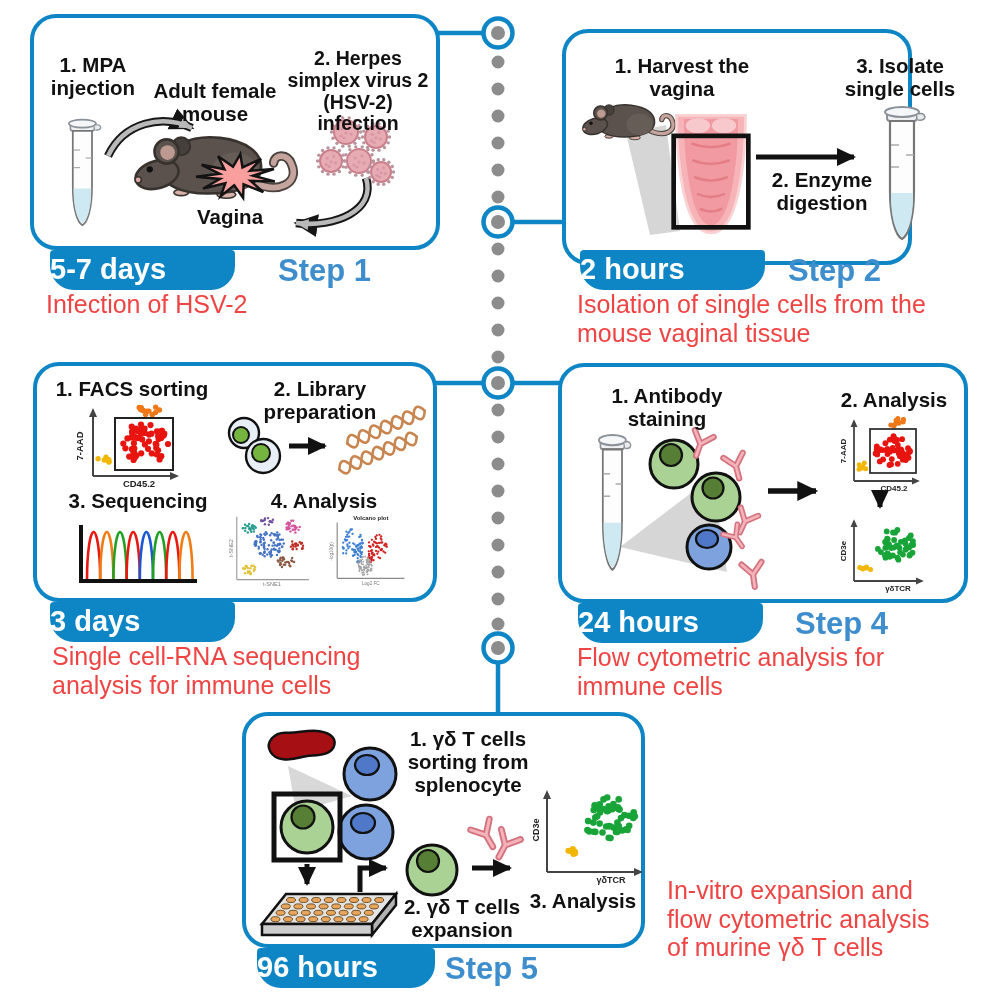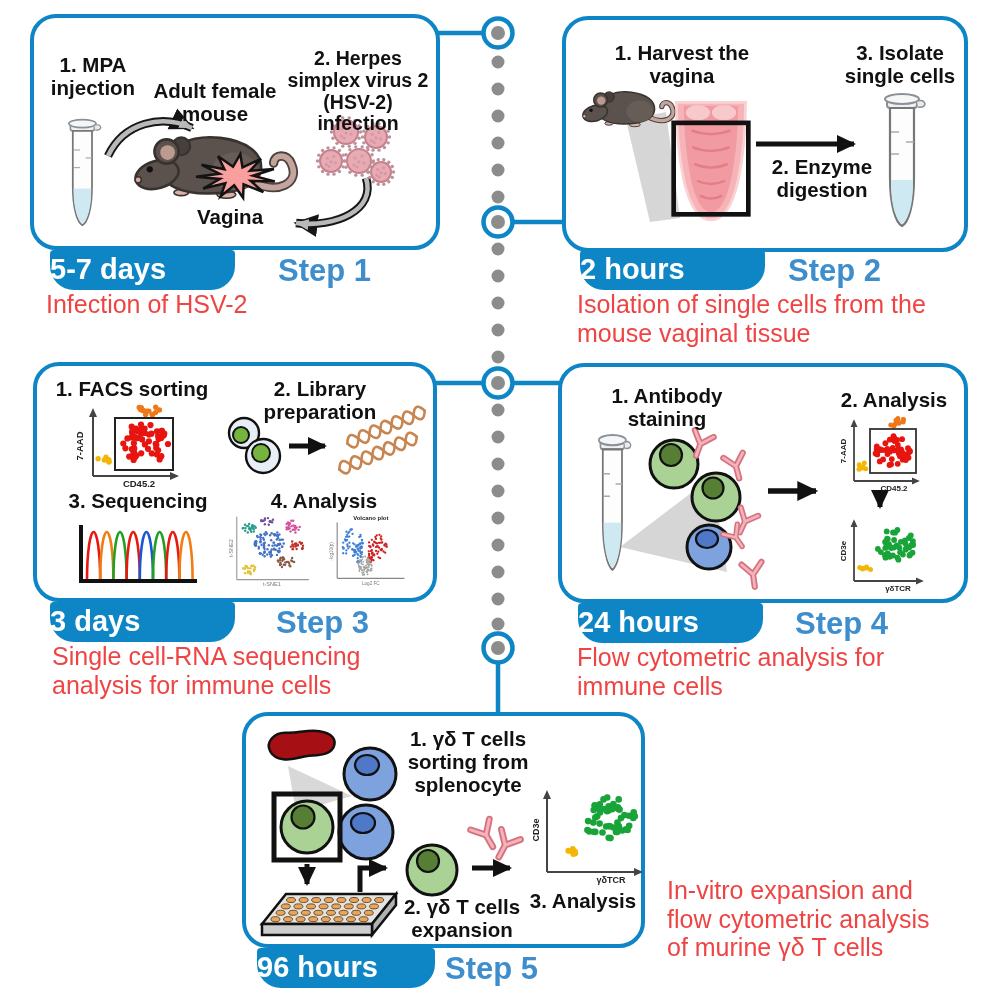--- a/index.html
+++ b/index.html
@@ -244,21 +244,21 @@
 mouse</div>
     <div class="lbl" style="left:250px;top:30px;width:148px;font-size:19.5px">2. Herpes
 simplex virus 2
 (HSV-2) infection</div>
     <div class="lbl" style="left:146px;top:188px;width:100px">Vagina</div>
   </div>
   <div class="badge" style="left:50px;top:250px;width:185px">5-7 days</div>
   <div class="steplab" style="left:278px;top:251px;width:110px">Step 1</div>
   <div class="caption" style="left:46px;top:290px">Infection of HSV-2</div>
 
-  <div class="panel" style="left:562px;top:16px;width:406px;height:236px">
+  <div class="panel" style="left:562px;top:29px;width:350px;height:236px">
     <svg id="ov2" class="abs" style="left:0;top:0" width="406" height="236" viewBox="0 0 406 236">
       <polygon points="60,100 100,92 114,198 84,202" fill="#b4b4b4" opacity="0.55"></polygon>
       <use href="#mouseShape" transform="translate(16,62) scale(0.6)"></use>
       <line x1="190" y1="124" x2="288" y2="124" stroke="#111" stroke-width="5" marker-end="url(#mB)"></line>
       <use href="#tubeShape" transform="translate(313,72)"></use>
     </svg>
     <svg class="abs" style="left:103px;top:80px" width="84" height="126" viewBox="0 0 90 134">
       <path d="M8,2 L82,2 C82,30 80,58 74,86 C68,112 58,128 45,128 C32,128 22,112 16,86 C10,58 8,30 8,2 Z" fill="#f6b3b8" stroke="#f9d2d4" stroke-width="3"></path>
       <path d="M16,6 L74,6 C74,32 72,56 67,82 C62,106 54,120 45,120 C36,120 28,106 23,82 C18,56 16,32 16,6 Z" fill="#f29aa1"></path>
       <ellipse cx="31" cy="13" rx="13" ry="8" fill="#f8c9cc"></ellipse>
@@ -861,21 +861,20 @@
         </g>
       <text transform="translate(9.5,40) rotate(-90)" text-anchor="middle" font-size="4.8" fill="#777">-log10(p)</text>
       <text x="49" y="74.5" text-anchor="middle" font-size="4.8" fill="#777">Log2 FC</text>
     </svg>
     <div class="lbl" style="left:10px;top:12px;width:170px">1. FACS sorting</div>
     <div class="lbl" style="left:178px;top:12px;width:210px">2. Library preparation</div>
     <div class="lbl" style="left:16px;top:124px;width:170px">3. Sequencing</div>
     <div class="lbl" style="left:212px;top:124px;width:150px">4. Analysis</div>
   </div>
   <div class="badge" style="left:50px;top:602px;width:185px">3 days</div>
-  <div class="steplab" style="left:276px;top:603px;width:110px">Step 3</div>
   <div class="caption" style="left:52px;top:642px">Single cell-RNA sequencing
 analysis for immune cells</div>
 
   <div class="panel" style="left:558px;top:363px;width:410px;height:240px">
     <svg id="ov4" class="abs" style="left:0;top:0" width="410" height="240" viewBox="0 0 410 240">
       <polygon points="58,180 150,110 165,205" fill="#c8c8c8" opacity="0.75"></polygon>
       <use href="#tubeShape" transform="translate(32,66) scale(0.8,1.02)"></use>
       <g>
           <circle cx="112" cy="97" r="24" fill="#a9d294" stroke="#111" stroke-width="3"></circle>
           <circle cx="109" cy="88" r="11" fill="#567f35" stroke="#111" stroke-width="2.2"></circle>

